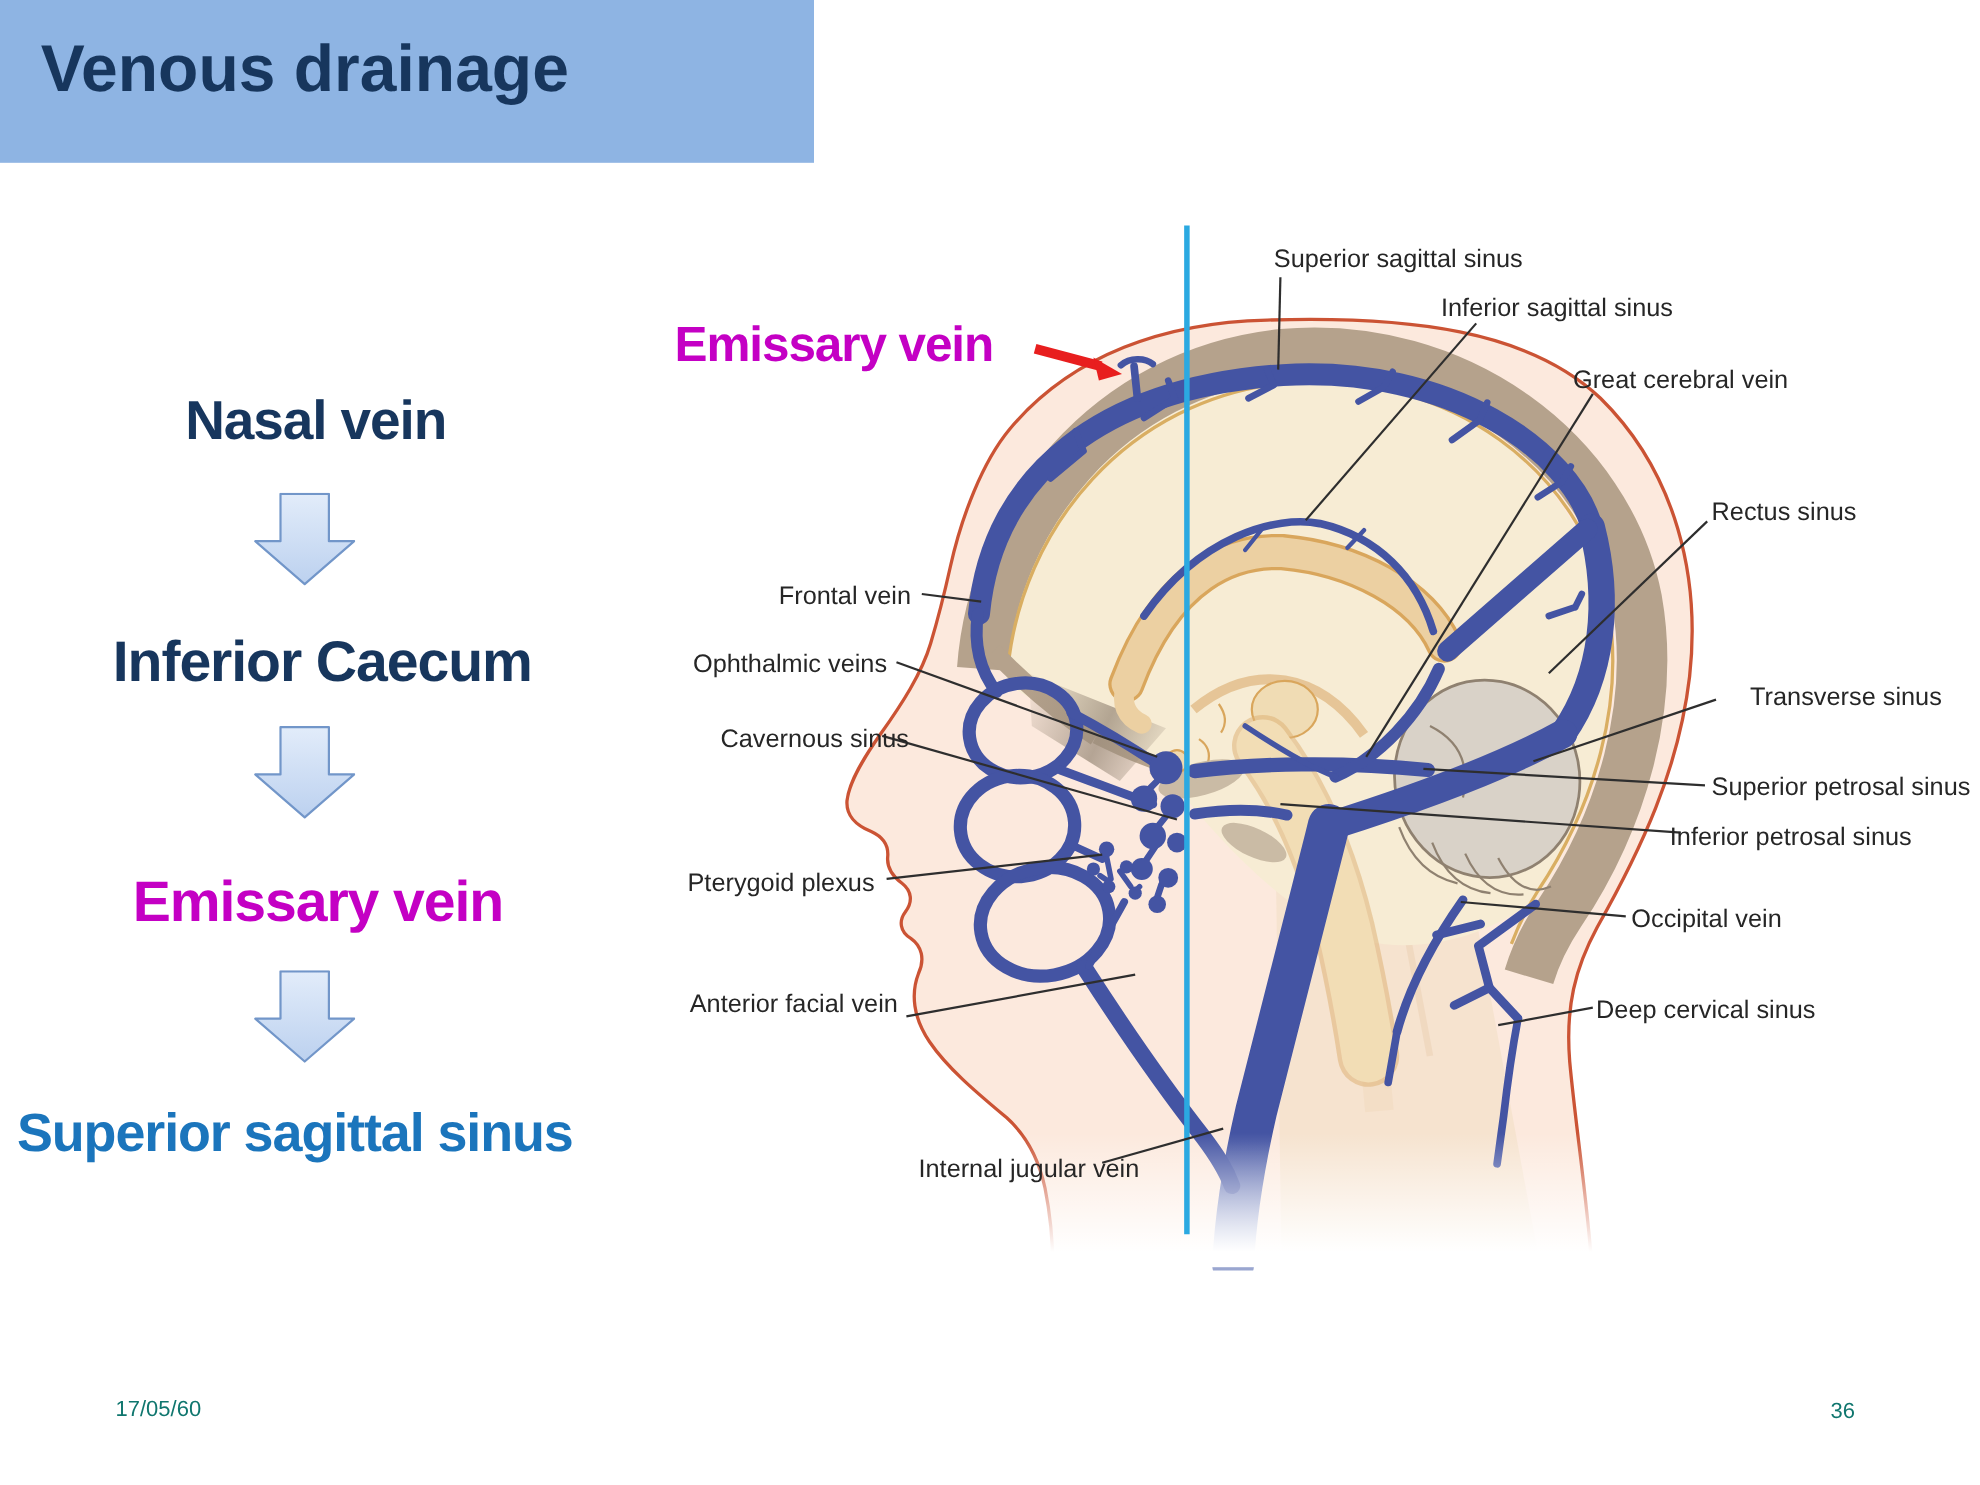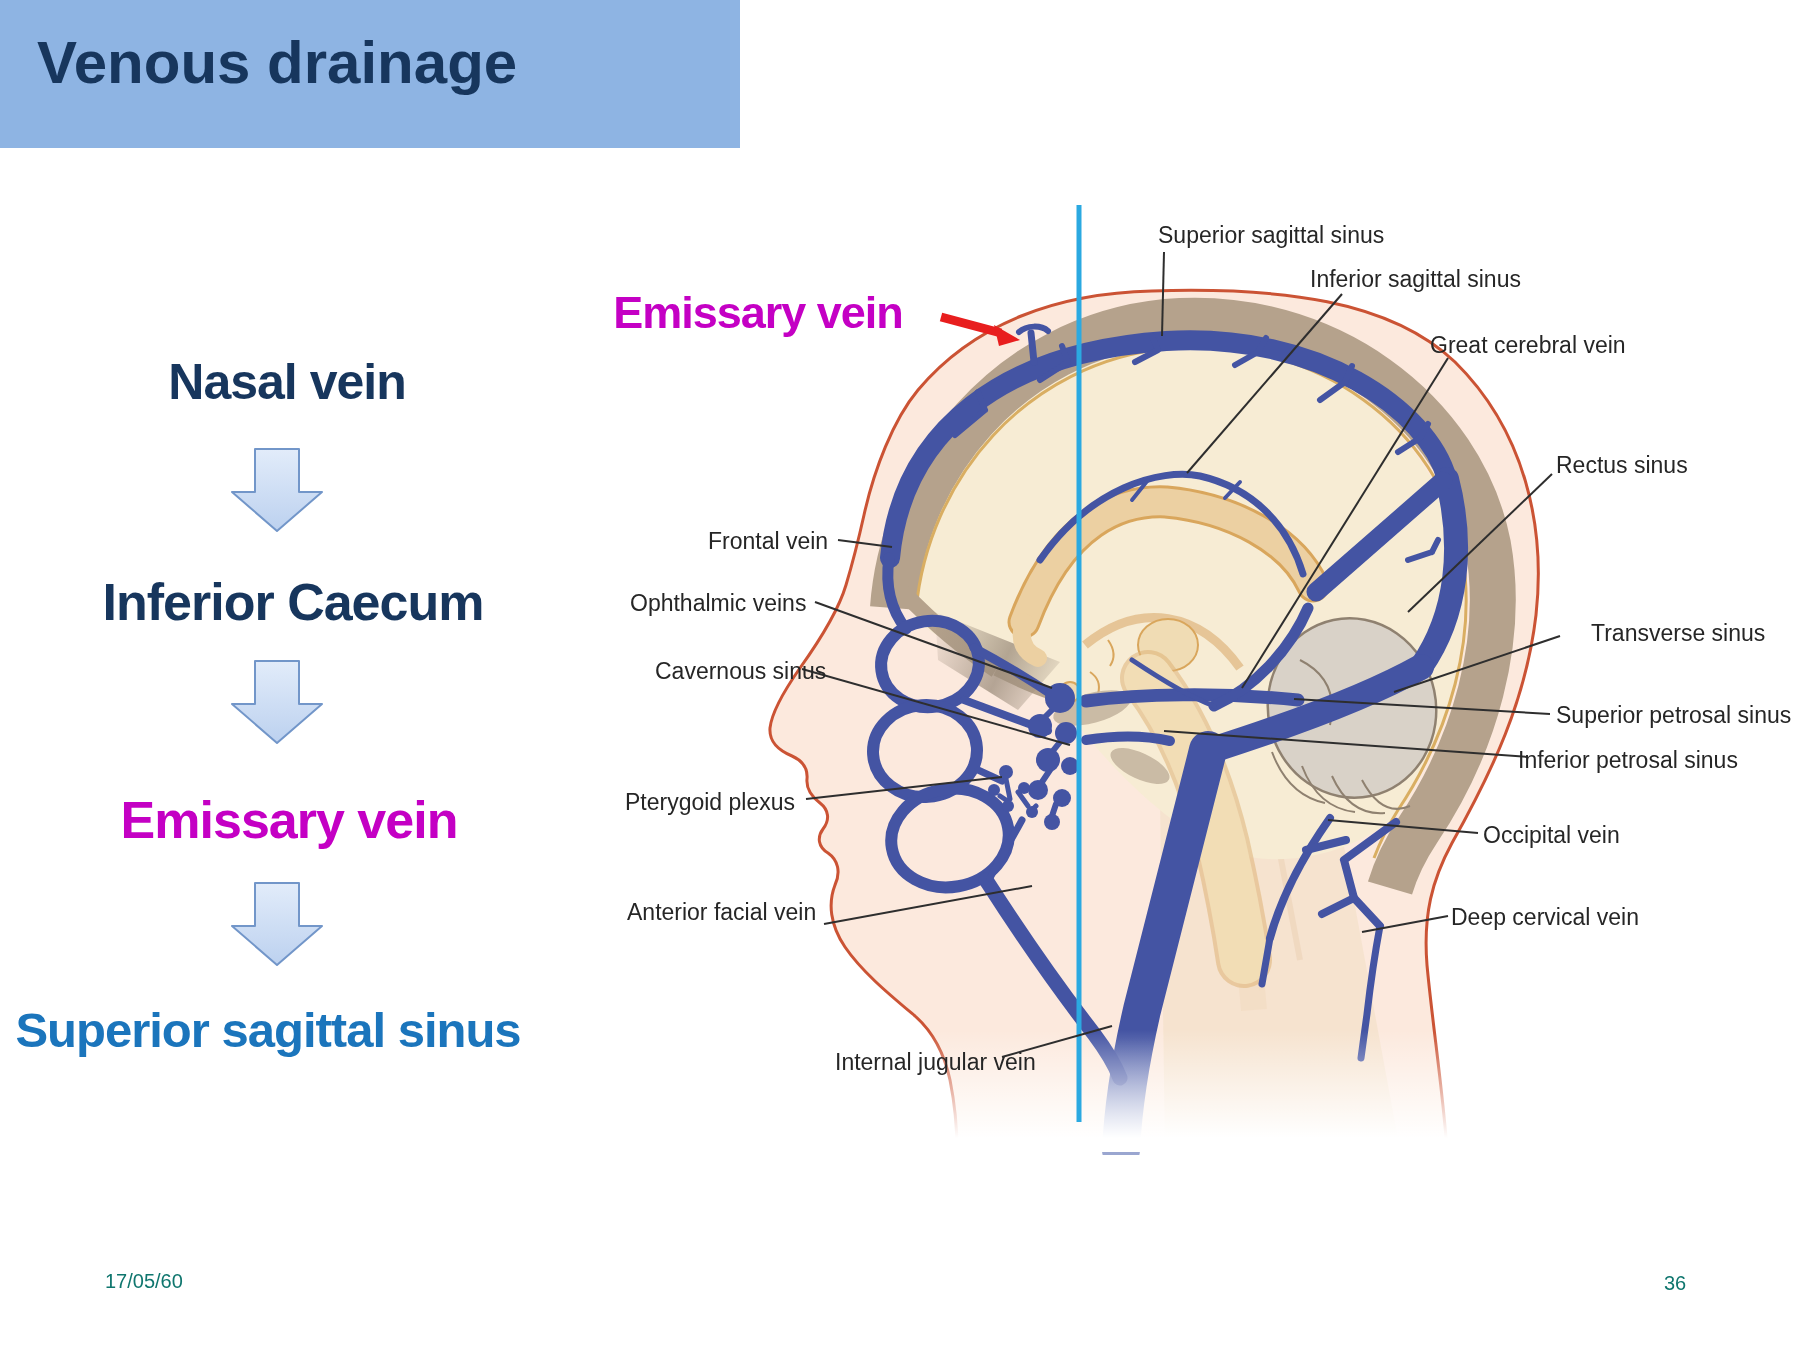--- a/index.html
+++ b/index.html
@@ -244,21 +244,21 @@
 
 <div>
   <span class="dlabel" style="left:1158px;top:222px;">Superior sagittal sinus</span>
   <span class="dlabel" style="left:1310px;top:266px;">Inferior sagittal sinus</span>
   <span class="dlabel" style="left:1430px;top:332px;">Great cerebral vein</span>
   <span class="dlabel" style="left:1556px;top:452px;">Rectus sinus</span>
   <span class="dlabel" style="left:1562px;top:620px;margin-left:29px;">Transverse sinus</span>
   <span class="dlabel" style="left:1556px;top:702px;">Superior petrosal sinus</span>
   <span class="dlabel" style="left:1518px;top:747px;">Inferior petrosal sinus</span>
   <span class="dlabel" style="left:1483px;top:822px;">Occipital vein</span>
-  <span class="dlabel" style="left:1451px;top:904px;">Deep cervical vein</span>
+  <span class="dlabel" style="left:1451px;top:904px;">Deep cervical sinus</span>
   <span class="dlabel" style="left:708px;top:528px;">Frontal vein</span>
   <span class="dlabel" style="left:630px;top:590px;">Ophthalmic veins</span>
   <span class="dlabel" style="left:622px;top:658px;margin-left:33px;">Cavernous sinus</span>
   <span class="dlabel" style="left:625px;top:789px;">Pterygoid plexus</span>
   <span class="dlabel" style="left:627px;top:899px;">Anterior facial vein</span>
   <span class="dlabel" style="left:835px;top:1049px;text-align:right;">Internal jugular vein</span>
 </div>
 
 <span class="foot" style="left:105px;top:1270px;">17/05/60</span>
 <span class="foot" style="left:1664px;top:1272px;">36</span>

